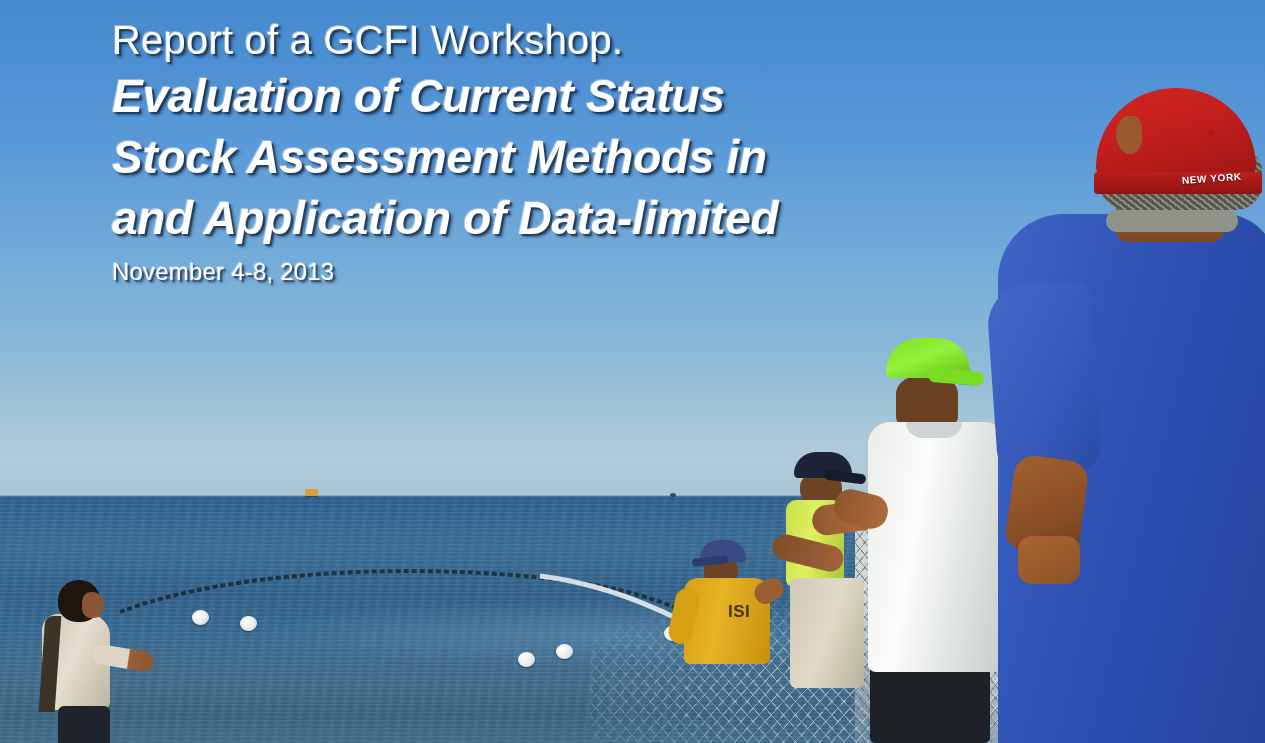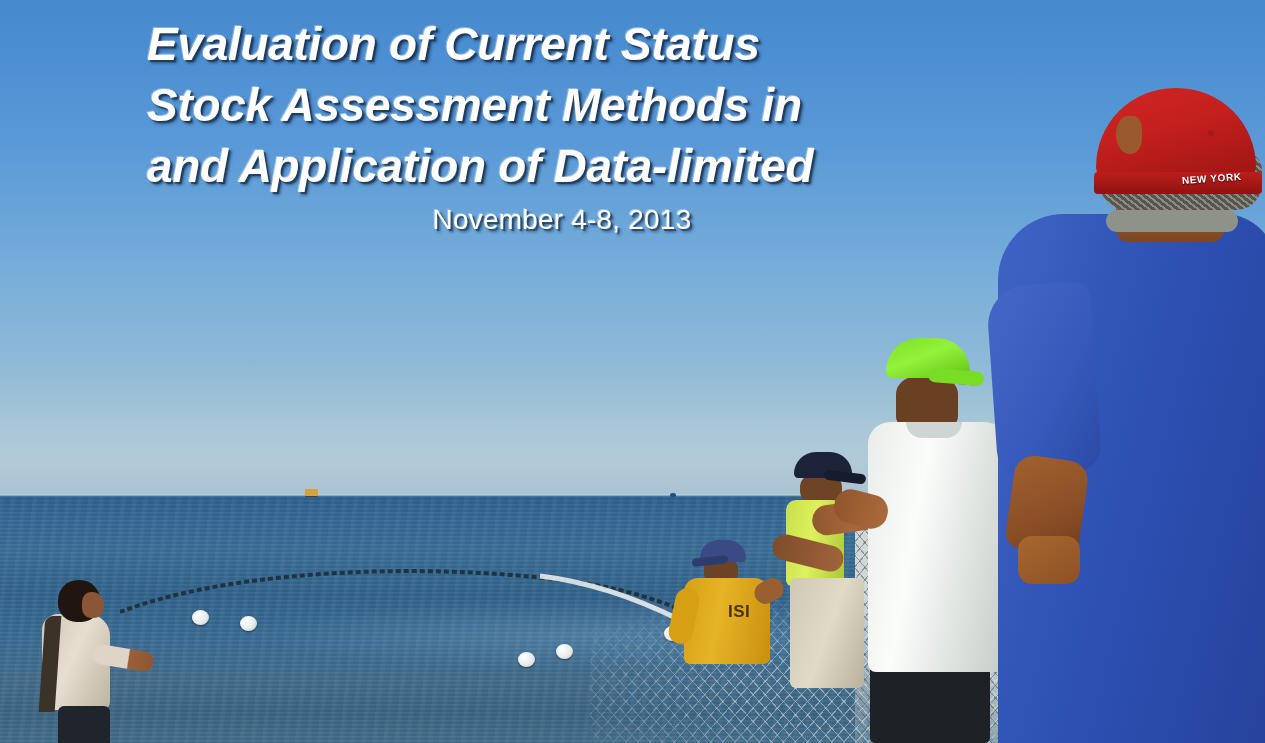--- a/index.html
+++ b/index.html
@@ -236,28 +236,26 @@
     font-weight: 400;
     line-height: 52px;
     letter-spacing: .2px;
   }
   .t-main {
     font-size: 46px;
     font-weight: bold;
     font-style: italic;
     line-height: 61px;
     letter-spacing: -.3px;
-    margin-left: 35px;
   }
   .t-sub {
-    font-size: 28px;
+    font-size: 24px;
     font-weight: 400;
     line-height: 45px;
     letter-spacing: .2px;
-    text-align: center;
   }
 </style>
 </head>
 <body>
 
 <div id="stage">
 
   <div class="sky"></div>
   <div class="sky-haze"></div>
 
@@ -338,19 +336,20 @@
     <div class="cap">
       <span class="cap-vent" style="left:40px; top:40px;"></span>
       <span class="cap-vent" style="left:112px; top:42px;"></span>
     </div>
     <div class="cap-band"></div>
     <div class="ear"></div>
     <div class="cap-text">NEW YORK</div>
   </div>
 
   <div class="titleblock">
+    <div class="t-line t-head">Report of a GCFI Workshop.</div>
     <div class="t-line t-main">Evaluation of Current Status</div>
     <div class="t-line t-main">Stock Assessment Methods in</div>
     <div class="t-line t-main">and Application of Data-limited</div>
     <div class="t-line t-sub">November 4-8, 2013</div>
   </div>
 
 </div>
 
 </body></html>

